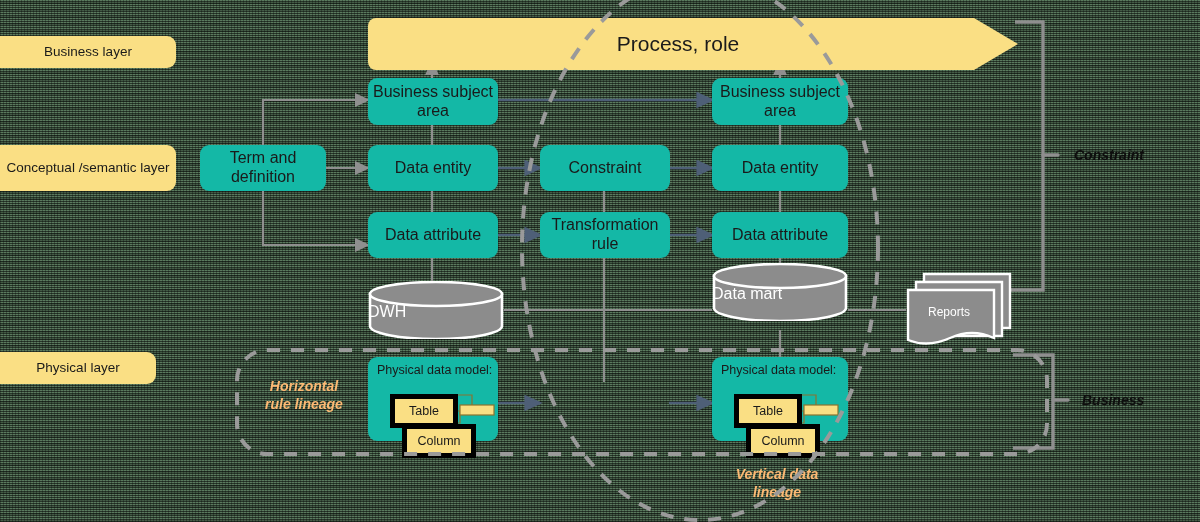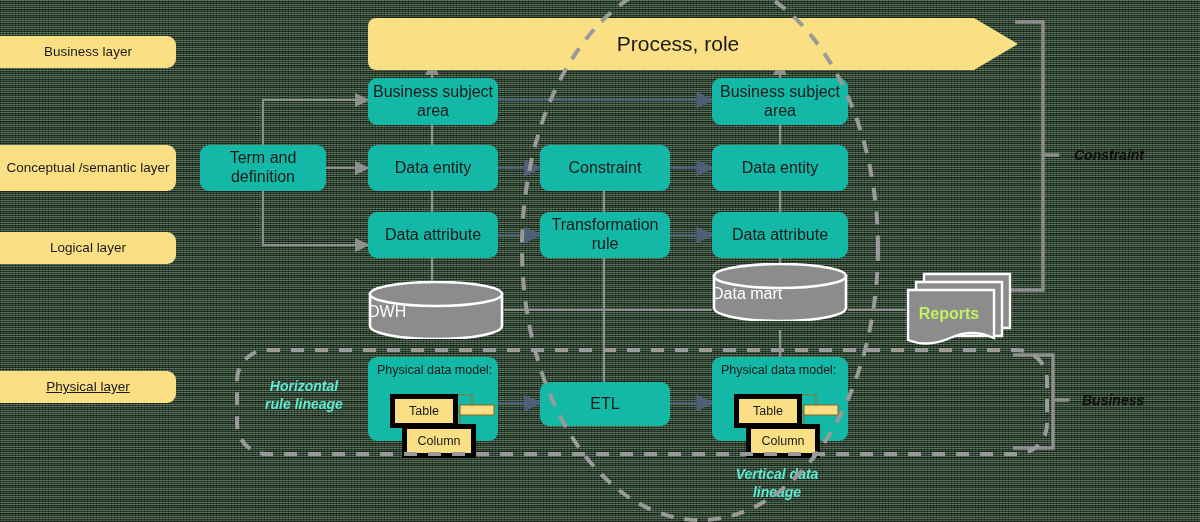--- a/index.html
+++ b/index.html
@@ -51,23 +51,23 @@
   .minibox{
     position:absolute;border:5px solid #000000;background:#fadf84;
     font-size:12.5px;display:flex;align-items:center;justify-content:center;color:#1a1a1a;
   }
   .cyl{position:absolute;}
   .cyl-label{
     position:absolute;width:100%;text-align:left;
     font-size:16px;color:#ffffff;
   }
   .docs{position:absolute;}
-  .docs-label{position:absolute;width:100%;text-align:center;font-size:16px;color:#bef264;font-weight:bold;}
+  .docs-label{position:absolute;width:100%;text-align:center;font-size:12px;color:#ffffff;}
   .lineage-text{
-    position:absolute;color:#5eead4;
+    position:absolute;color:#fdba74;
     font-weight:bold;font-style:italic;font-size:14px;
     text-align:center;line-height:1.25;
   }
   .brace-text{
     position:absolute;color:#0d0d0d;font-weight:bold;font-style:italic;font-size:14px;
   }
   .proc-label{
     position:absolute;font-size:21px;color:#1a1a1a;text-align:center;
   }
 </style>
@@ -148,25 +148,22 @@
 <div id="stage">
 
   <div class="node layer-label" style="top:36px;width:176px;height:32px;">
     <span>Business layer</span>
   </div>
 
   <div class="node layer-label" style="top:145px;width:176px;height:46px;">
     <span>Conceptual /semantic layer</span>
   </div>
 
-  <div class="node layer-label" style="top:232px;width:176px;height:32px;">
-    <span>Logical layer</span>
-  </div>
-
-  <div class="node layer-label" style="top:371px;width:176px;height:32px;text-decoration:underline;">
+
+  <div class="node layer-label" style="top:352px;width:156px;height:32px;">
     <span>Physical layer</span>
   </div>
 
   <div style="position:absolute;left:368px;top:18px;width:650px;height:52px;">
     <svg width="650" height="52" viewBox="0 0 650 52">
       <path d="M0,8 a8,8 0 0 1 8,-8 L606,0 L650,26 L606,52 L8,52 a8,8 0 0 1 -8,-8 Z" fill="#fadf84"></path>
     </svg>
     <div class="proc-label" style="left:0;top:14px;width:606px;margin-left:7px;">Process, role</div>
   </div>
 
@@ -187,23 +184,20 @@
   </div>
 
   <div class="node yellow ybox" style="left:540px;top:145px;width:130px;height:46px;">
     <span>Constraint</span>
   </div>
 
   <div class="node yellow ybox" style="left:540px;top:212px;width:130px;height:46px;">
     <span>Transformation rule</span>
   </div>
 
-  <div class="node yellow ybox" style="left:540px;top:382px;width:130px;height:44px;">
-    <span>ETL</span>
-  </div>
 
   <div class="node yellow ybox" style="left:712px;top:78px;width:136px;height:47px;">
     <span>Business subject area</span>
   </div>
 
   <div class="node yellow ybox" style="left:712px;top:145px;width:136px;height:46px;">
     <span>Data entity</span>
   </div>
 
   <div class="node yellow ybox" style="left:712px;top:212px;width:136px;height:46px;">

